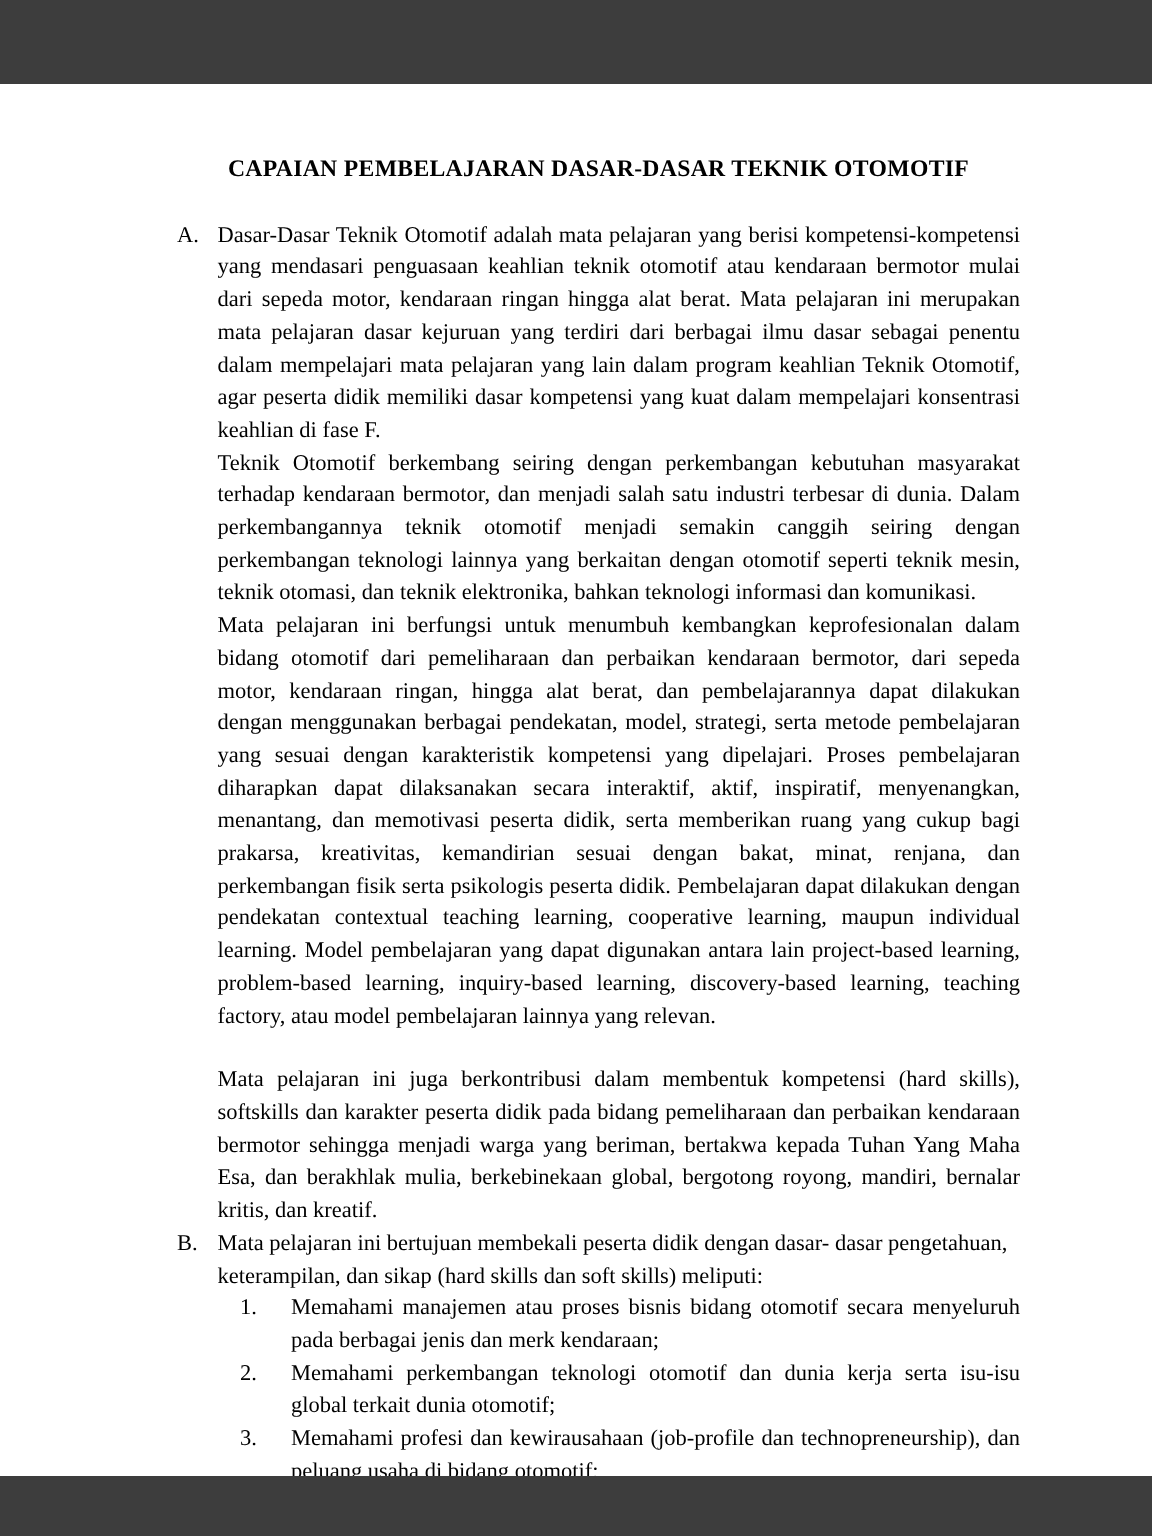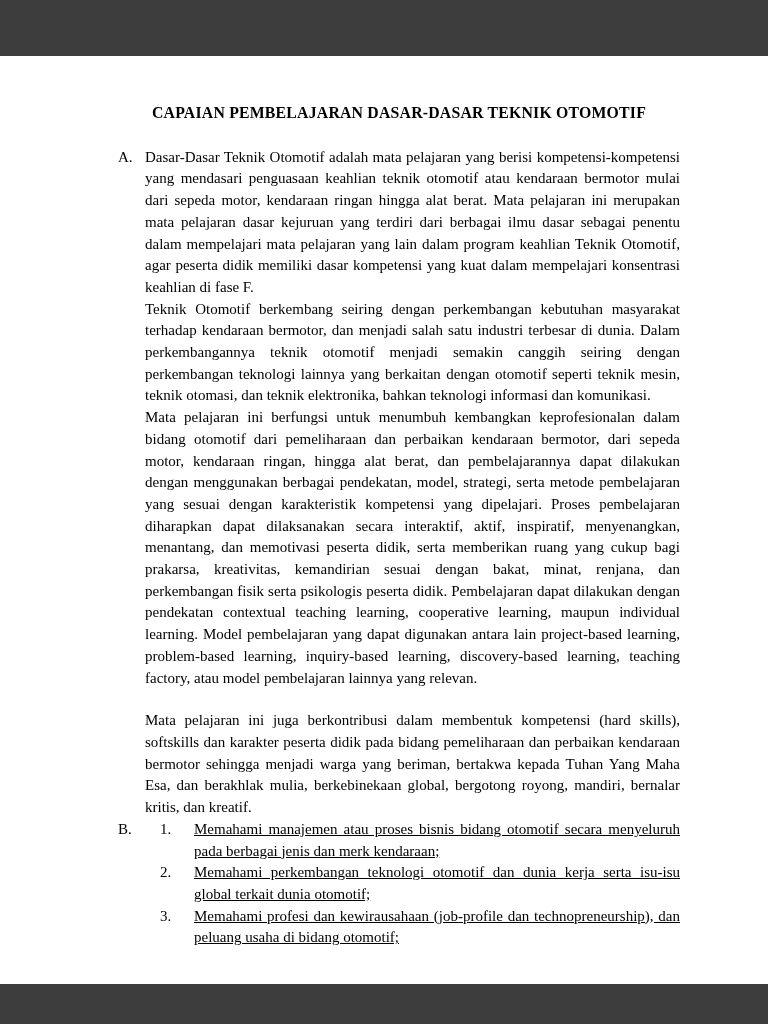--- a/index.html
+++ b/index.html
@@ -38,21 +38,21 @@
   .section { display: flex; }
   .label-col { width: 27px; flex: none; }
   .content-col { flex: 1; min-width: 0; }
   .sec-heading { margin-bottom: 0; }
   p.para { text-align: justify; }
   p.spaced { margin-top: 21px; }
   .intro { text-align: left; }
   .list { margin-left: 15px; }
   .list-item { display: flex; }
   .num-col { width: 34px; flex: none; }
-  .item-text { flex: 1; min-width: 0; text-align: justify; text-decoration: underline; }
+  .item-text { flex: 1; min-width: 0; text-align: justify; }
 </style>
 </head>
 <body>
 
 <div class="viewer-bar top"></div>
 
 <div class="page">
   <div class="content">
 
     <h1 class="doc-title">CAPAIAN PEMBELAJARAN DASAR-DASAR TEKNIK OTOMOTIF</h1>
@@ -63,20 +63,21 @@
         <p class="para">Dasar-Dasar Teknik Otomotif adalah mata pelajaran yang berisi kompetensi-kompetensi yang mendasari penguasaan keahlian teknik otomotif atau kendaraan bermotor mulai dari sepeda motor, kendaraan ringan hingga alat berat. Mata pelajaran ini merupakan mata pelajaran dasar kejuruan yang terdiri dari berbagai ilmu dasar sebagai penentu dalam mempelajari mata pelajaran yang lain dalam program keahlian Teknik Otomotif, agar peserta didik memiliki dasar kompetensi yang kuat dalam mempelajari konsentrasi keahlian di fase F.</p>
         <p class="para">Teknik Otomotif berkembang seiring dengan perkembangan kebutuhan masyarakat terhadap kendaraan bermotor, dan menjadi salah satu industri terbesar di dunia. Dalam perkembangannya teknik otomotif menjadi semakin canggih seiring dengan perkembangan teknologi lainnya yang berkaitan dengan otomotif seperti teknik mesin, teknik otomasi, dan teknik elektronika, bahkan teknologi informasi dan komunikasi.</p>
         <p class="para">Mata pelajaran ini berfungsi untuk menumbuh kembangkan keprofesionalan dalam bidang otomotif dari pemeliharaan dan perbaikan kendaraan bermotor, dari sepeda motor, kendaraan ringan, hingga alat berat, dan pembelajarannya dapat dilakukan dengan menggunakan berbagai pendekatan, model, strategi, serta metode pembelajaran yang sesuai dengan karakteristik kompetensi yang dipelajari. Proses pembelajaran diharapkan dapat dilaksanakan secara interaktif, aktif, inspiratif, menyenangkan, menantang, dan memotivasi peserta didik, serta memberikan ruang yang cukup bagi prakarsa, kreativitas, kemandirian sesuai dengan bakat, minat, renjana, dan perkembangan fisik serta psikologis peserta didik. Pembelajaran dapat dilakukan dengan pendekatan contextual teaching learning, cooperative learning, maupun individual learning. Model pembelajaran yang dapat digunakan antara lain project-based learning, problem-based learning, inquiry-based learning, discovery-based learning, teaching factory, atau model pembelajaran lainnya yang relevan.</p>
         <p class="para spaced">Mata pelajaran ini juga berkontribusi dalam membentuk kompetensi (hard skills), softskills dan karakter peserta didik pada bidang pemeliharaan dan perbaikan kendaraan bermotor sehingga menjadi warga yang beriman, bertakwa kepada Tuhan Yang Maha Esa, dan berakhlak mulia, berkebinekaan global, bergotong royong, mandiri, bernalar kritis, dan kreatif.</p>
       </div>
     </div>
 
     <div class="section">
       <div class="label-col">B.</div>
       <div class="content-col">
+        <p class="intro">Mata pelajaran ini bertujuan membekali peserta didik dengan dasar- dasar pengetahuan, keterampilan, dan sikap (hard skills dan  soft skills) meliputi:</p>
         <div class="list">
           <div class="list-item">
             <div class="num-col">1.</div>
             <div class="item-text">Memahami manajemen atau proses bisnis bidang otomotif secara menyeluruh pada berbagai jenis dan merk kendaraan;</div>
           </div>
           <div class="list-item">
             <div class="num-col">2.</div>
             <div class="item-text">Memahami perkembangan teknologi otomotif dan dunia kerja serta isu-isu global terkait dunia otomotif;</div>
           </div>
           <div class="list-item">

